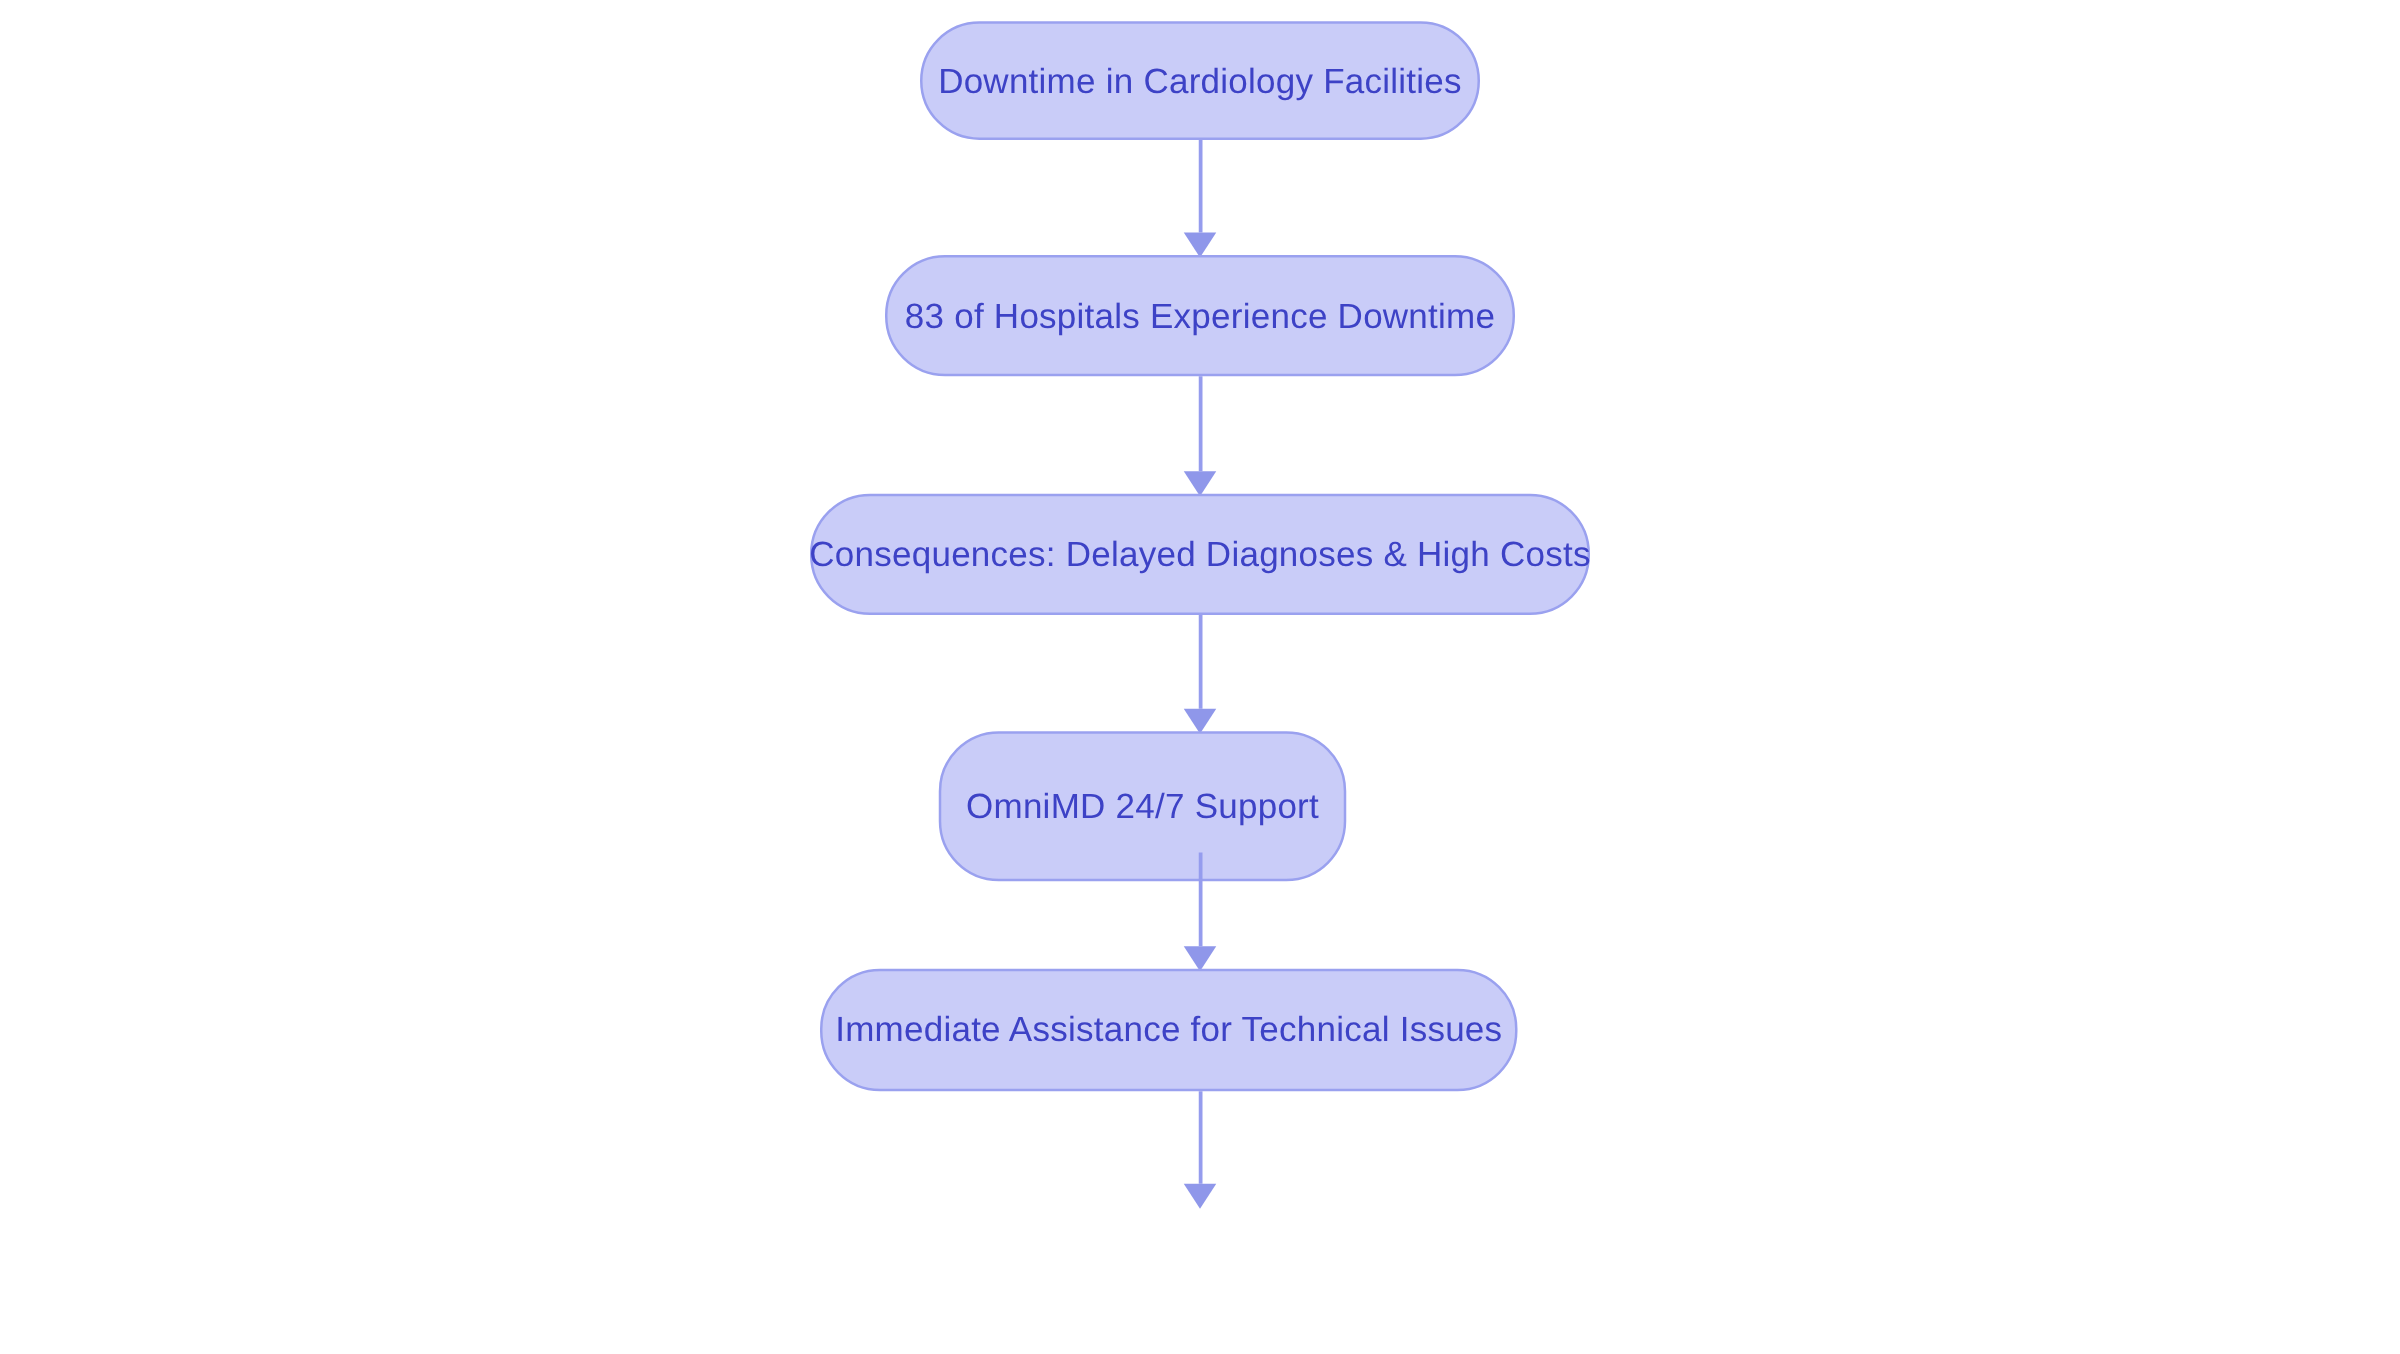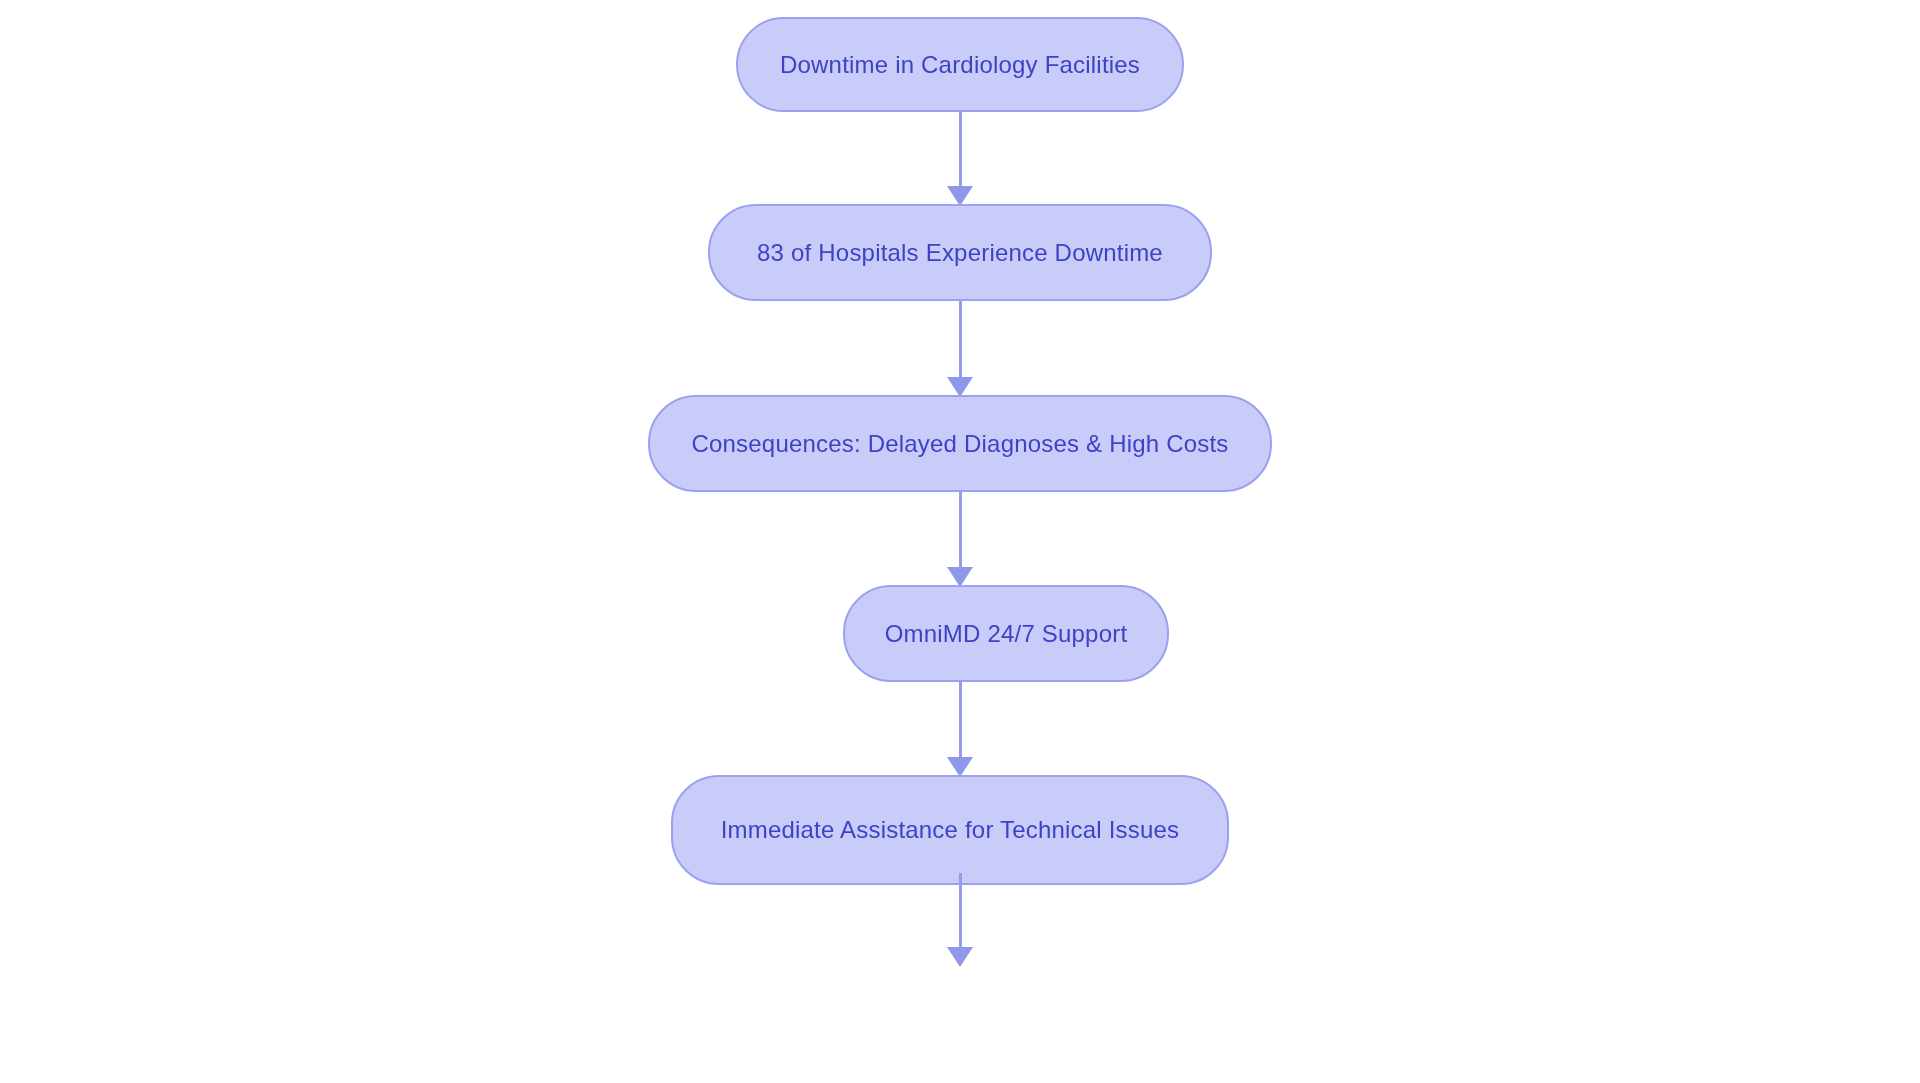--- a/index.html
+++ b/index.html
@@ -15,21 +15,21 @@
     background: #ffffff;
     overflow: hidden;
   }
   .flow-node {
     position: absolute;
     box-sizing: border-box;
     background: #c9ccf8;
     border: 2px solid #9aa1ef;
     border-radius: 48px;
     color: #3d42c6;
-    font-size: 24px;
+    font-size: 28px;
     font-weight: 400;
     letter-spacing: 0.2px;
     display: flex;
     align-items: center;
     justify-content: center;
     text-align: center;
     white-space: nowrap;
   }
   .flow-arrow {
     position: absolute;
@@ -77,30 +77,30 @@
 
   <div class="flow-node" style="left:648px; top:395px; width:624px; height:97px;">
     <span>Consequences: Delayed Diagnoses &amp; High Costs</span>
   </div>
 
   <div class="flow-arrow" style="top:492px; height:95px;">
     <div class="shaft"></div>
     <div class="head"></div>
   </div>
 
-  <div class="flow-node" style="left:843px; top:585px; width:326px; height:97px;">
+  <div class="flow-node" style="left:751px; top:585px; width:326px; height:120px;">
     <span>OmniMD 24/7 Support</span>
   </div>
 
   <div class="flow-arrow" style="top:682px; height:95px;">
     <div class="shaft"></div>
     <div class="head"></div>
   </div>
 
-  <div class="flow-node" style="left:671px; top:775px; width:558px; height:110px;">
+  <div class="flow-node" style="left:656px; top:775px; width:558px; height:98px;">
     <span>Immediate Assistance for Technical Issues</span>
   </div>
 
   <div class="flow-arrow" style="top:873px; height:94px;">
     <div class="shaft"></div>
     <div class="head"></div>
   </div>
 
 
 </div>

